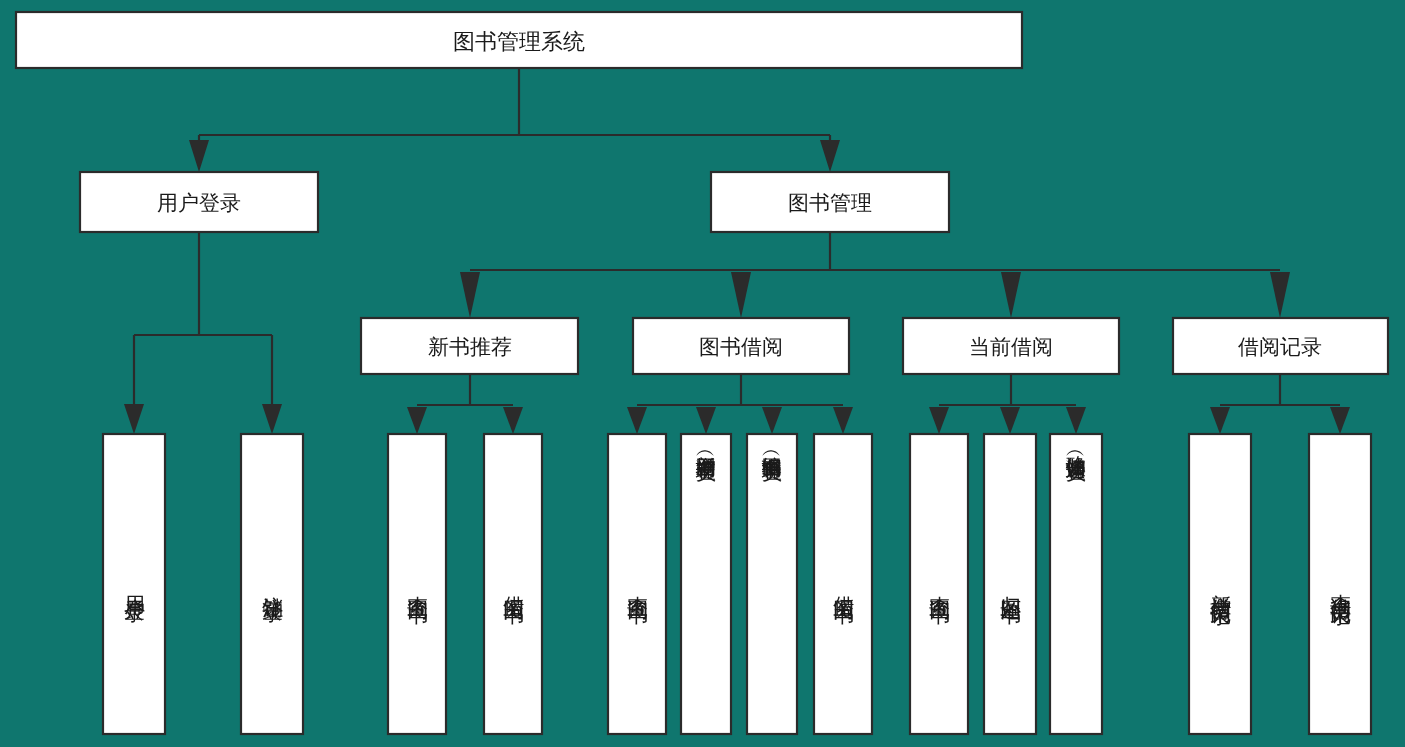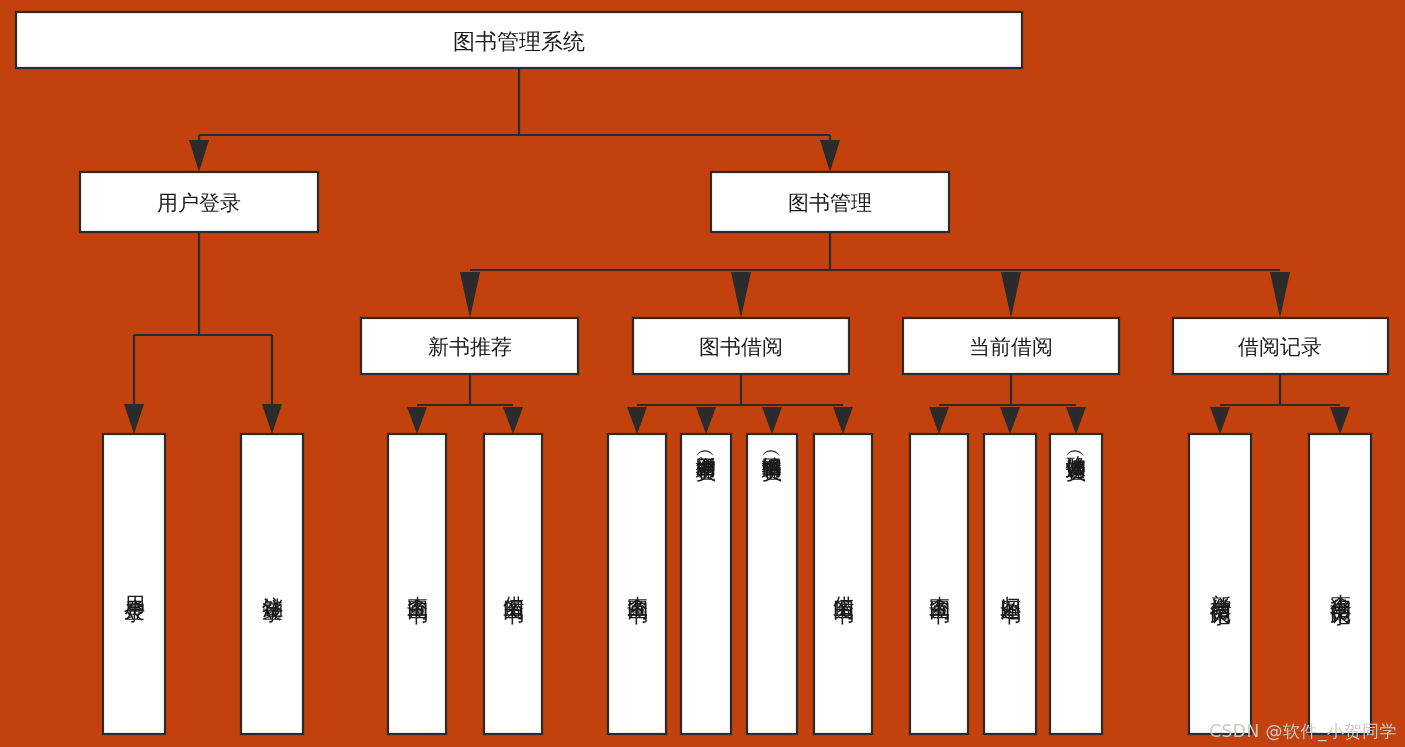--- a/index.html
+++ b/index.html
@@ -10,21 +10,21 @@
   body {
     width: 1405px;
     height: 747px;
     font-family: "DejaVu Sans", "Liberation Sans", sans-serif;
     overflow: hidden;
   }
   #diagram-root {
     position: relative;
     width: 1405px;
     height: 747px;
-    background: #c2410c;
+    background: #0f766e;
   }
   svg.diagram-canvas {
     position: absolute;
     left: 0;
     top: 0;
     width: 1405px;
     height: 747px;
     display: block;
   }
   .node-box {
@@ -230,15 +230,14 @@
   <div class="leaf-label-wrap" style="left:1050px; top:434px; width:52px; height:300px; align-items:flex-start;">
     <span class="leaf-label" style="font-size:20px; letter-spacing:1px; margin-top:6px;">确认归还（管理员）</span>
   </div>
   <div class="leaf-label-wrap" style="left:1189px; top:434px; width:62px; height:300px;">
     <span class="leaf-label">新增借阅记录</span>
   </div>
   <div class="leaf-label-wrap" style="left:1309px; top:434px; width:62px; height:300px;">
     <span class="leaf-label">查询借阅记录</span>
   </div>
 
-  <div class="watermark">CSDN @软件_小贺同学</div>
 
 </div>
 
 </body></html>

